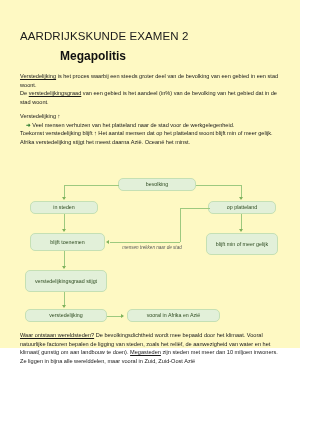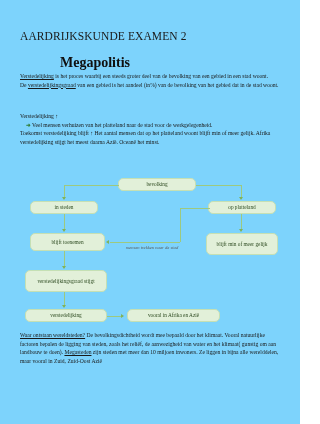--- a/index.html
+++ b/index.html
@@ -12,40 +12,39 @@
     height: 424px;
     overflow: hidden;
     font-family: "Liberation Sans", sans-serif;
     color: #111111;
     position: relative;
   }
   .page {
     position: absolute;
     left: 0; top: 0;
     width: 300px;
-    height: 424px;
-    background: #7dd3fc;
+    height: 348px;
+    background: #fef9c3;
     padding: 0;
     box-sizing: border-box;
-    font-family: Liberation Serif, serif;
   }
   .doc-title {
     position: absolute;
     left: 20px;
     top: 30px;
     font-size: 11.5px;
     letter-spacing: 0.1px;
     color: #1a1a1a;
     white-space: nowrap;
   }
   .section-heading {
     position: absolute;
     left: 20px;
-    top: 55px;
-    font-size: 14px;
+    top: 49px;
+    font-size: 12px;
     font-weight: bold;
     color: #101010;
     padding-left: 40px;
   }
   .para {
     position: absolute;
     left: 20px;
     font-size: 5.6px;
     line-height: 8.6px;
     color: #1a1a1a;

